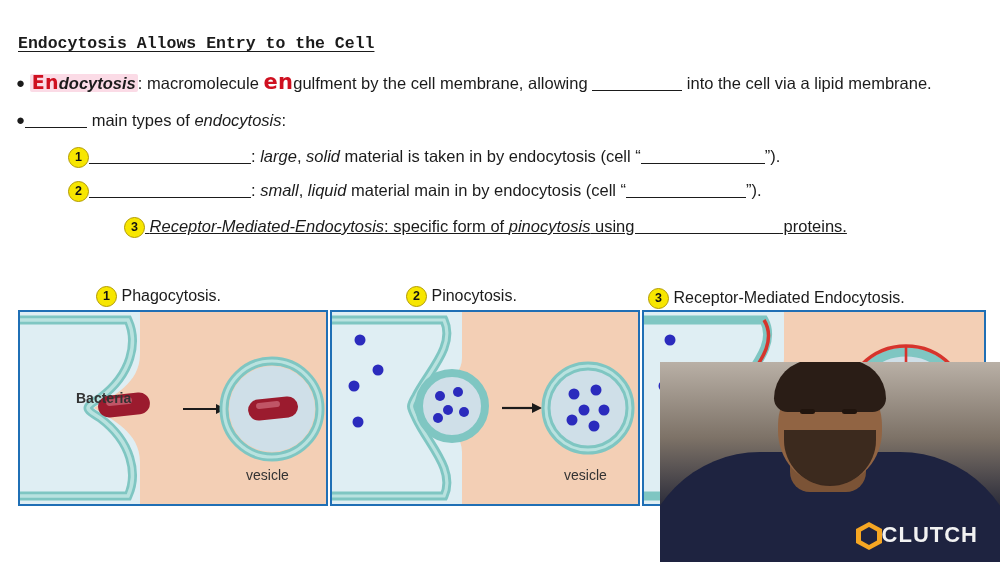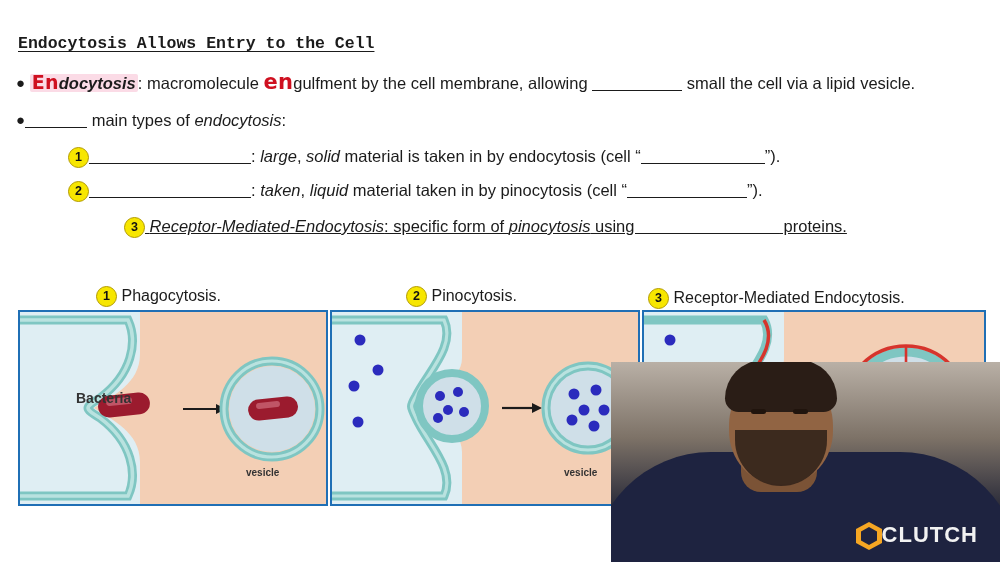--- a/index.html
+++ b/index.html
@@ -101,31 +101,30 @@
 
   .membrane-label {
     position: absolute;
     font-size: 9px;
     color: #333;
     font-family: "Liberation Sans", sans-serif;
   }
 
   .vesicle-lbl {
     position: absolute;
-    font-size: 10px;
+    font-size: 14px;
     color: #333;
-    font-weight: bold;
   }
 
   
   #webcam {
     position: absolute;
     right: 0;
     bottom: 0;
-    width: 389px;
+    width: 340px;
     height: 200px;
     overflow: hidden;
     margin-left: 24px;
   }
   .cam-bg {
     position: absolute; inset: 0;
     background: linear-gradient(180deg,#b9b0a6 0%, #7d7267 38%, #2b2c3a 72%, #1b1c28 100%);
   }
   .cam-shirt {
     position: absolute;
@@ -195,33 +194,33 @@
 </style>
 </head>
 <body>
 
 <div id="page">
 
   <div id="title">Endocytosis Allows Entry to the Cell</div>
 
   <div class="row" style="left:16px; top:70px;">
     <span class="bullet">●</span>
-    <span class="hl-pink"><span class="hand">En</span><span class="bold ital">docytosis</span></span><span>: macromolecule </span><span class="hand" style="font-size:21px;">en</span><span>gulfment by the cell membrane, allowing </span><span class="blank" style="width:90px;"></span><span> small the cell via a lipid vesicle.</span>
+    <span class="hl-pink"><span class="hand">En</span><span class="bold ital">docytosis</span></span><span>: macromolecule </span><span class="hand" style="font-size:21px;">en</span><span>gulfment by the cell membrane, allowing </span><span class="blank" style="width:90px;"></span><span> into the cell via a lipid membrane.</span>
   </div>
 
   <div class="row" style="left:16px; top:111px;">
     <span class="bullet">●</span><span class="blank" style="width:62px;"></span><span> main types of </span><span class="ital">endocytosis</span><span>:</span>
   </div>
 
   <div class="row" style="left:68px; top:147px;">
     <span class="circ">1</span><span class="blank" style="width:162px;"></span><span>: </span><span class="ital">large</span><span>, </span><span class="ital">solid</span><span> material is taken in by endocytosis (cell “</span><span class="blank" style="width:124px;"></span><span>”).</span>
   </div>
 
   <div class="row" style="left:68px; top:181px;">
-    <span class="circ">2</span><span class="blank" style="width:162px;"></span><span>: </span><span class="ital">taken</span><span>, </span><span class="ital">liquid</span><span> material taken in by pinocytosis (cell “</span><span class="blank" style="width:120px;"></span><span>”).</span>
+    <span class="circ">2</span><span class="blank" style="width:162px;"></span><span>: </span><span class="ital">small</span><span>, </span><span class="ital">liquid</span><span> material main in by endocytosis (cell “</span><span class="blank" style="width:120px;"></span><span>”).</span>
   </div>
 
   <div class="row" style="left:124px; top:217px;text-decoration:underline;">
     <span class="circ">3</span>
     <span class="ital">Receptor-Mediated-Endocytosis</span><span>: specific form of </span><span class="ital">pinocytosis</span><span> using </span><span class="blank" style="width:140px;"></span><span> proteins.</span>
   </div>
 
   <div class="fig-cap" style="left:96px; top:286px;">
     <span class="circ">1</span>
     <span>Phagocytosis.</span>

